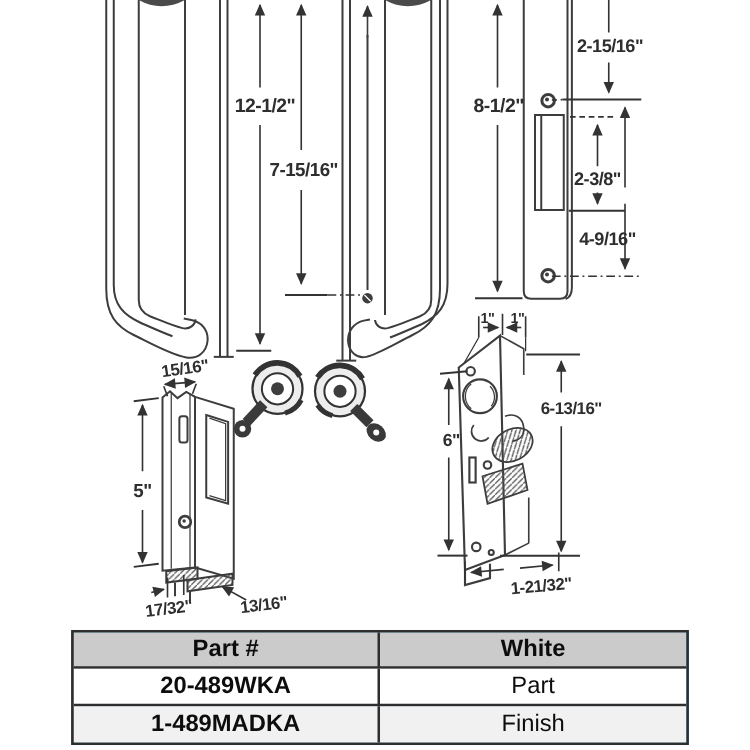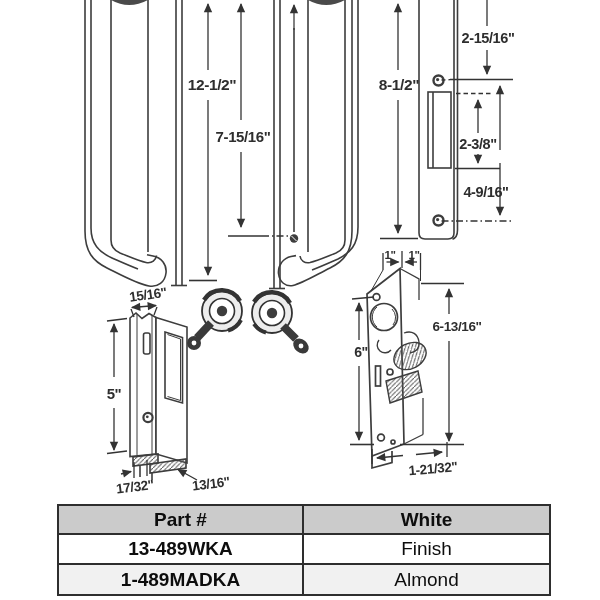--- a/index.html
+++ b/index.html
@@ -246,22 +246,22 @@
   <div class="dim" style="left:361px;top:352px;font-size:14px;">6"</div>
   <div class="dim" style="left:457px;top:327px;font-size:13.5px;">6-13/16"</div>
   <div class="dim" style="left:433px;top:469px;font-size:13.5px;transform:translate(-50%,-50%) rotate(-5deg);">1-21/32"</div>
 
   <div class="parts-table">
     <div class="tr head">
       <div class="td c1">Part #</div>
       <div class="td">White</div>
     </div>
     <div class="tr r1">
-      <div class="td c1 part">13-489WKA</div>
-      <div class="td">Finish</div>
+      <div class="td c1 part">20-489WKA</div>
+      <div class="td">Part</div>
     </div>
     <div class="tr r2">
       <div class="td c1 part">1-489MADKA</div>
-      <div class="td">Almond</div>
+      <div class="td">Finish</div>
     </div>
   </div>
 
 </div>
 
 </body></html>

